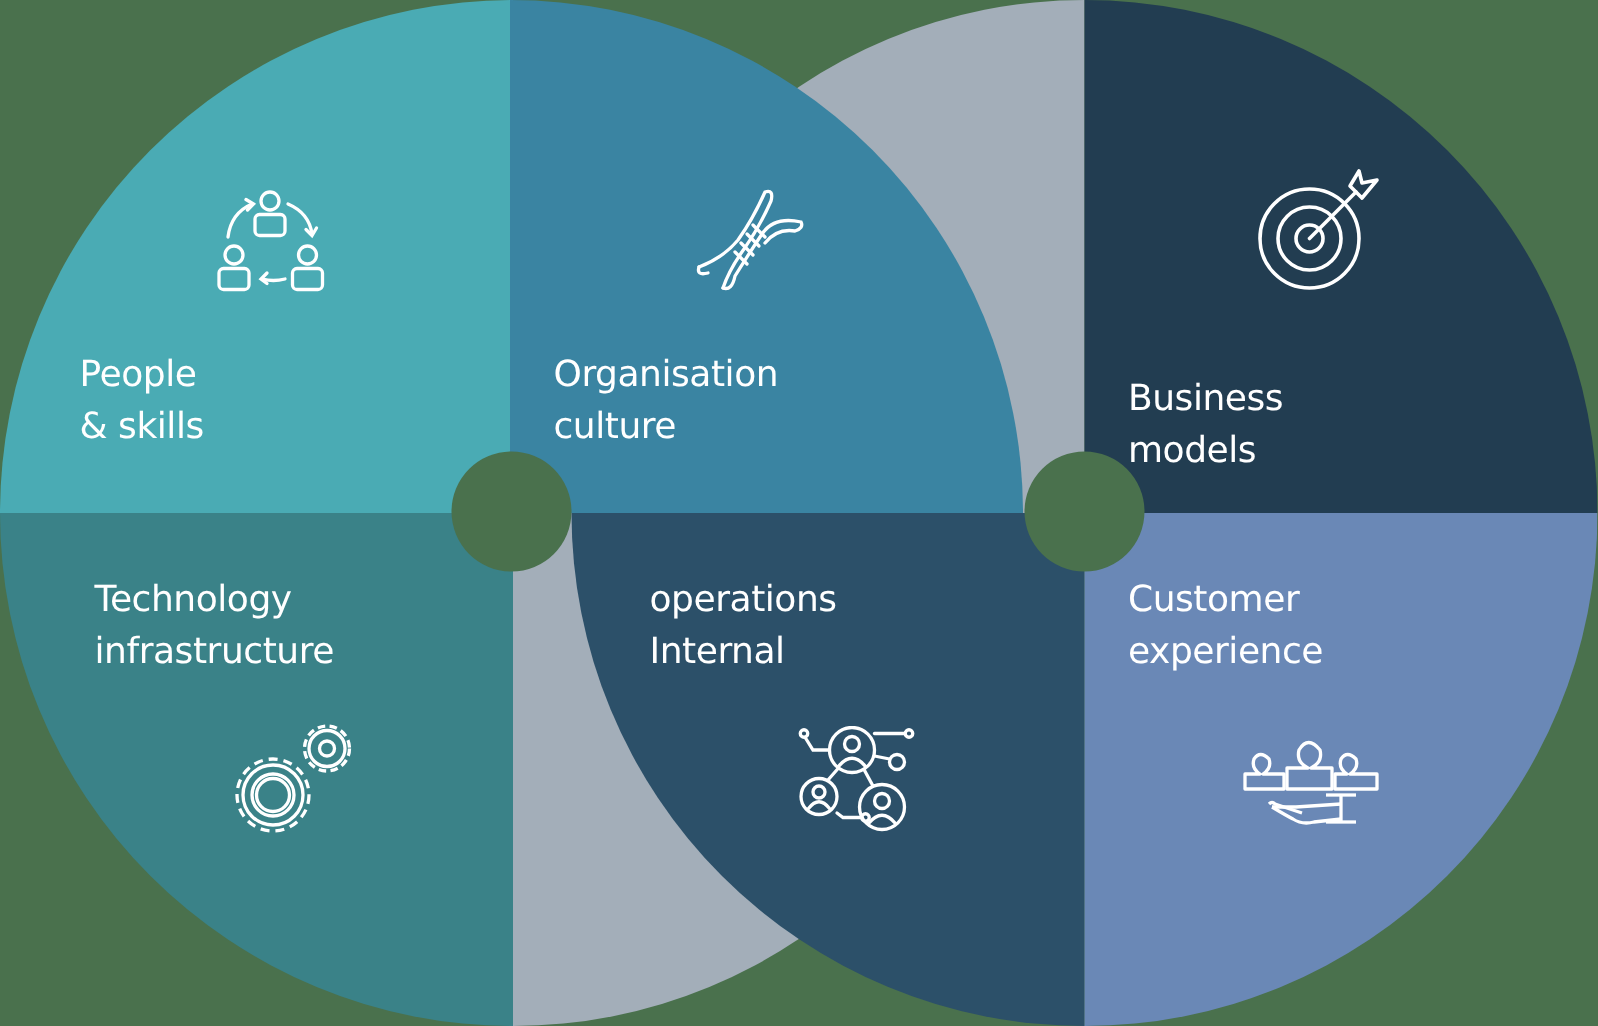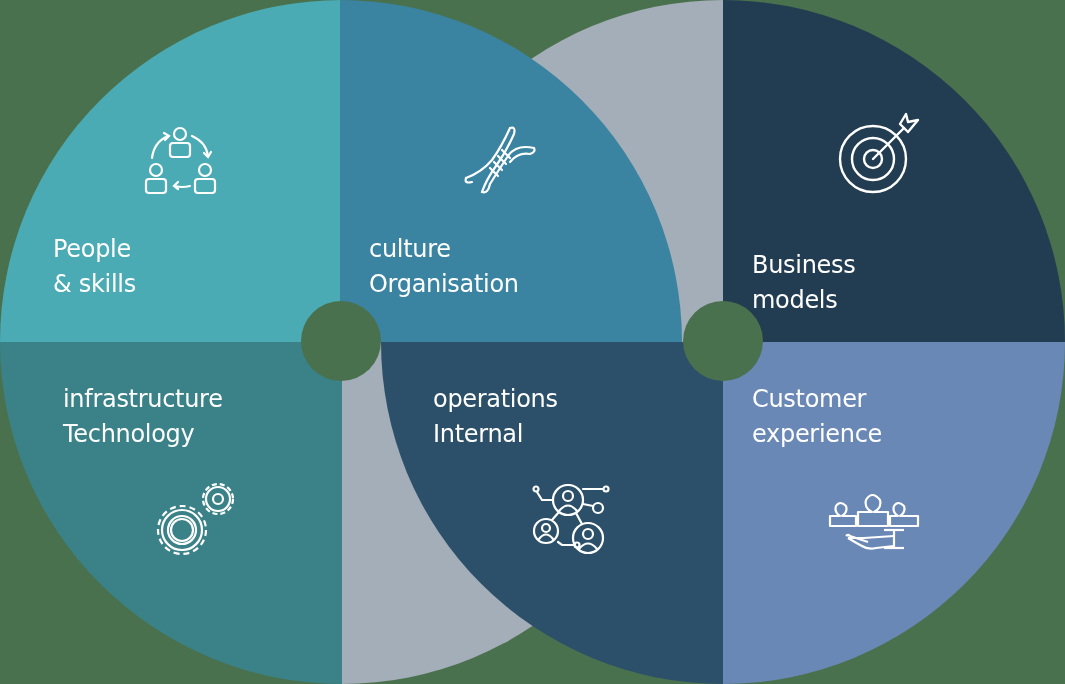--- a/index.html
+++ b/index.html
@@ -113,30 +113,30 @@
   <path d="M56,62 L76,62"></path>
   <path d="M20,52 Q30,58 34,60 Q40,64 48,62 L66,60"></path>
   <path d="M18,50 Q20,48 22,50 L40,56"></path>
 </svg>
 
 <div class="label" style="left:53px;top:232px">
   <span>People</span>
   <span>&amp; skills</span>
 </div>
 <div class="label" style="left:369px;top:232px">
+  <span>Organisation</span>
   <span>culture</span>
-  <span>Organisation</span>
 </div>
 <div class="label" style="left:752px;top:248px">
   <span>Business</span>
   <span>models</span>
 </div>
 <div class="label" style="left:63px;top:382px">
+  <span>Technology</span>
   <span>infrastructure</span>
-  <span>Technology</span>
 </div>
 <div class="label" style="left:433px;top:382px">
   <span>operations</span>
   <span>Internal</span>
 </div>
 <div class="label" style="left:752px;top:382px">
   <span>Customer</span>
   <span>experience</span>
 </div>
 

